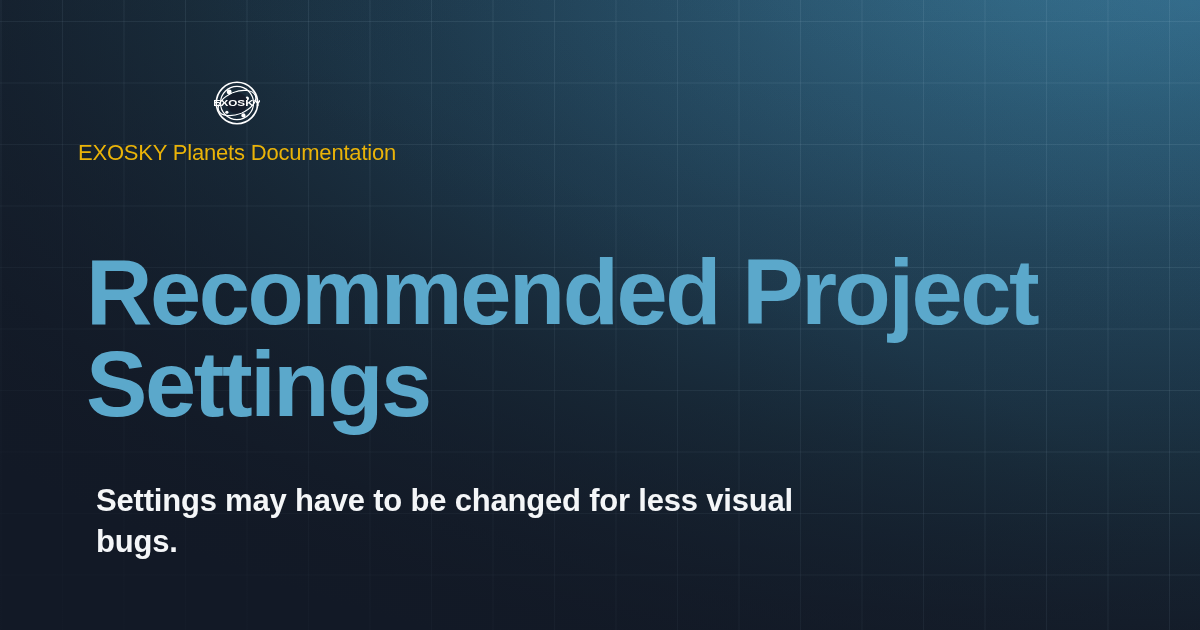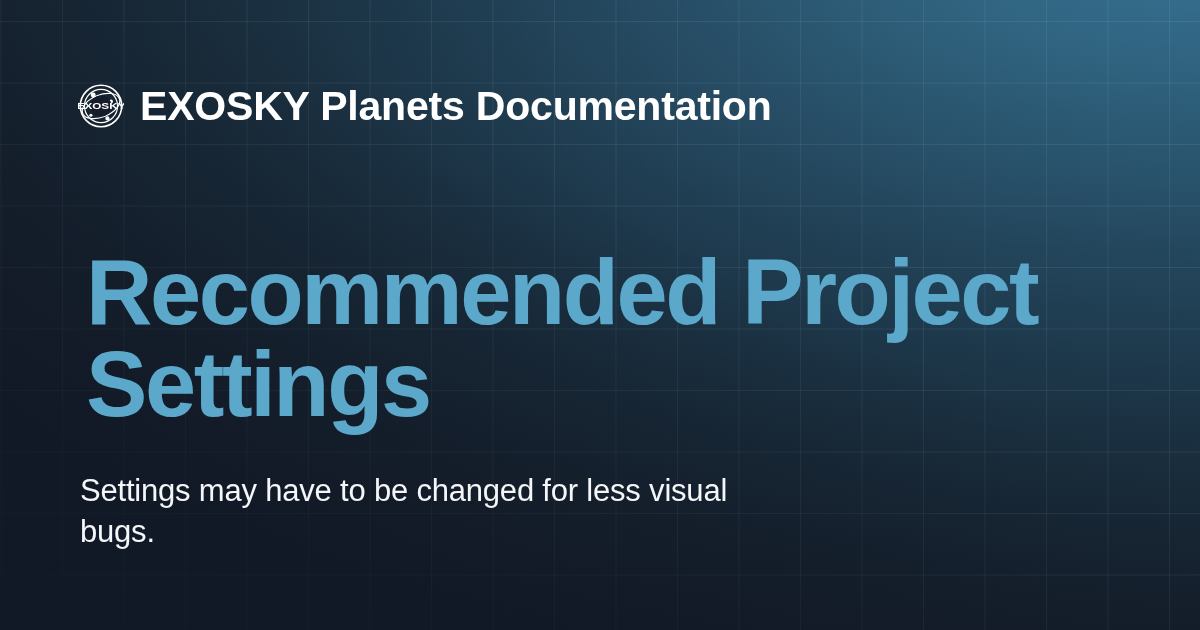--- a/index.html
+++ b/index.html
@@ -91,32 +91,33 @@
 
   
   .header {
     position: absolute;
     left: 78px;
     top: 80px;
     display: flex;
     align-items: center;
     gap: 16px;
     height: 52px;
+    flex-direction: column;
   }
   .brand-logo {
     width: 46px;
     height: 46px;
     flex: 0 0 46px;
     display: block;
   }
   .brand-title {
-    font-size: 41px;
+    font-size: 22px;
     line-height: 1;
-    font-weight: bold;
-    color: #ffffff;
+    font-weight: normal;
+    color: #eab308;
     letter-spacing: -0.2px;
     white-space: nowrap;
   }
 
   
   .hero {
     position: absolute;
     left: 80px;
     top: 240px;
     width: 1040px;
@@ -124,25 +125,25 @@
   .hero-title {
     margin: 6px;
     font-size: 92px;
     line-height: 1.0;
     font-weight: bold;
     color: #5ba8cb;
     letter-spacing: -2.4px;
     max-width: 1030px;
   }
   .hero-subtitle {
-    margin: 0;
+    margin: 16px;
     padding-top: 34px;
     font-size: 31px;
     line-height: 1.33;
-    font-weight: normal;
+    font-weight: bold;
     color: #f4f6f8;
     letter-spacing: -0.2px;
     max-width: 730px;
   }
 </style>
 </head>
 <body>
 
 <div class="og-card">
 

